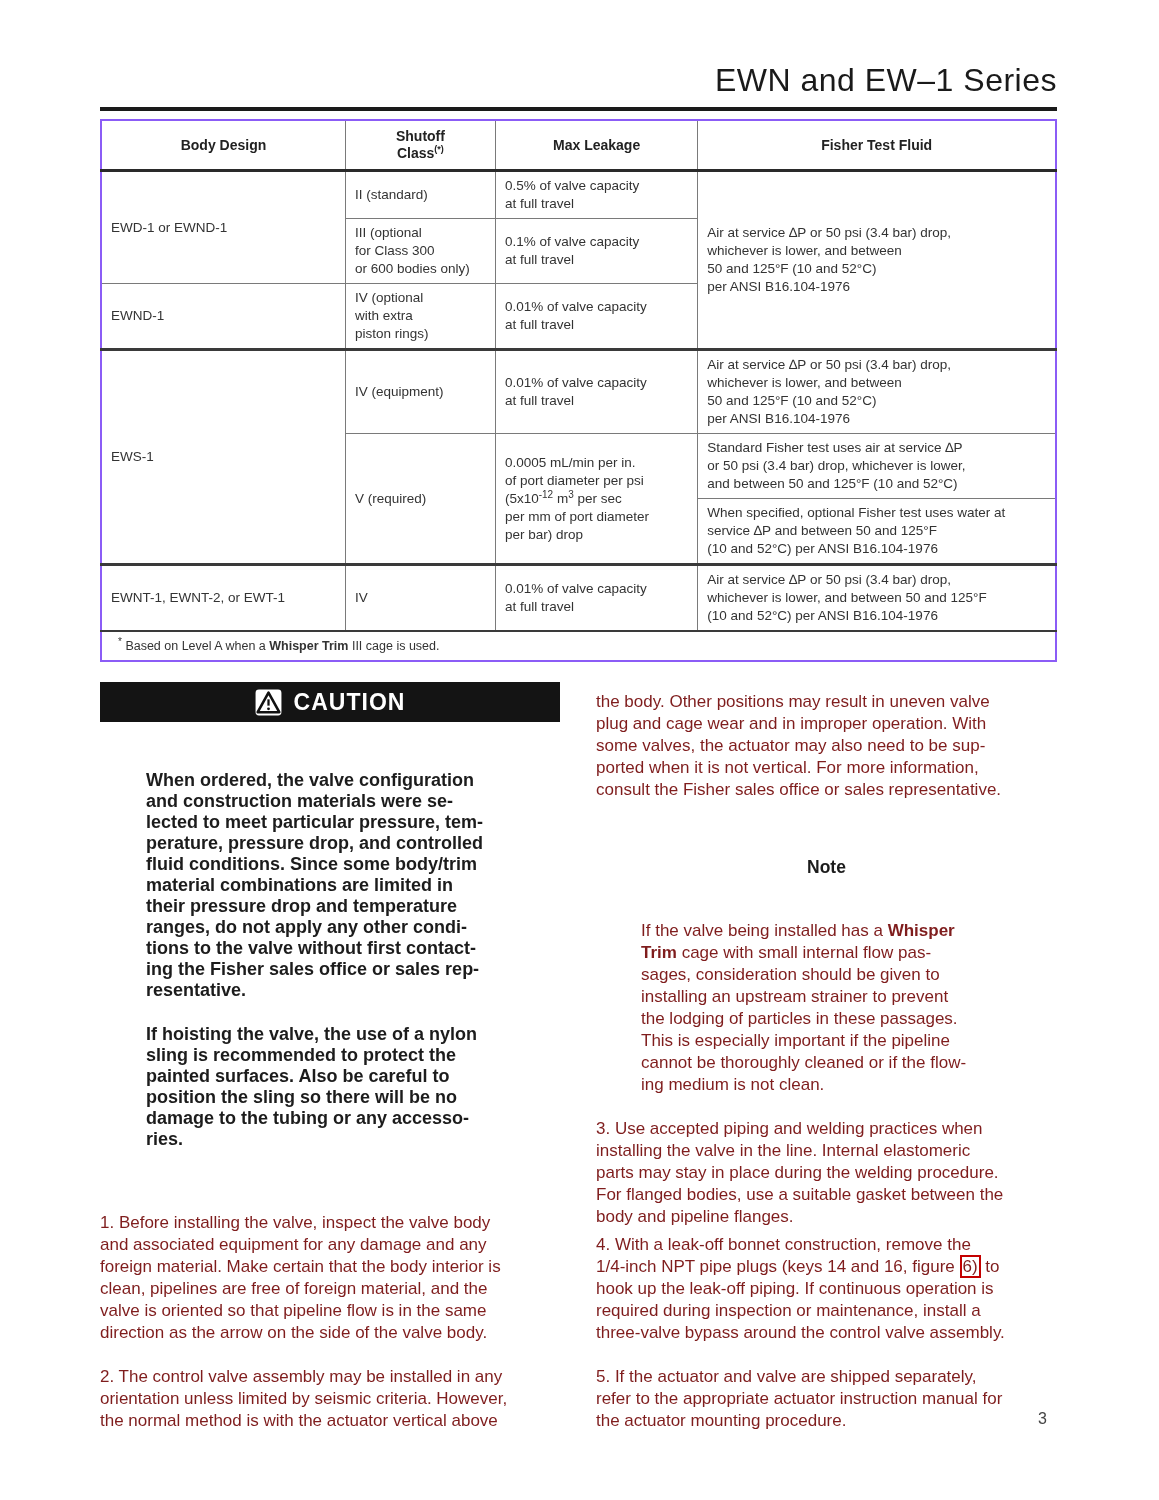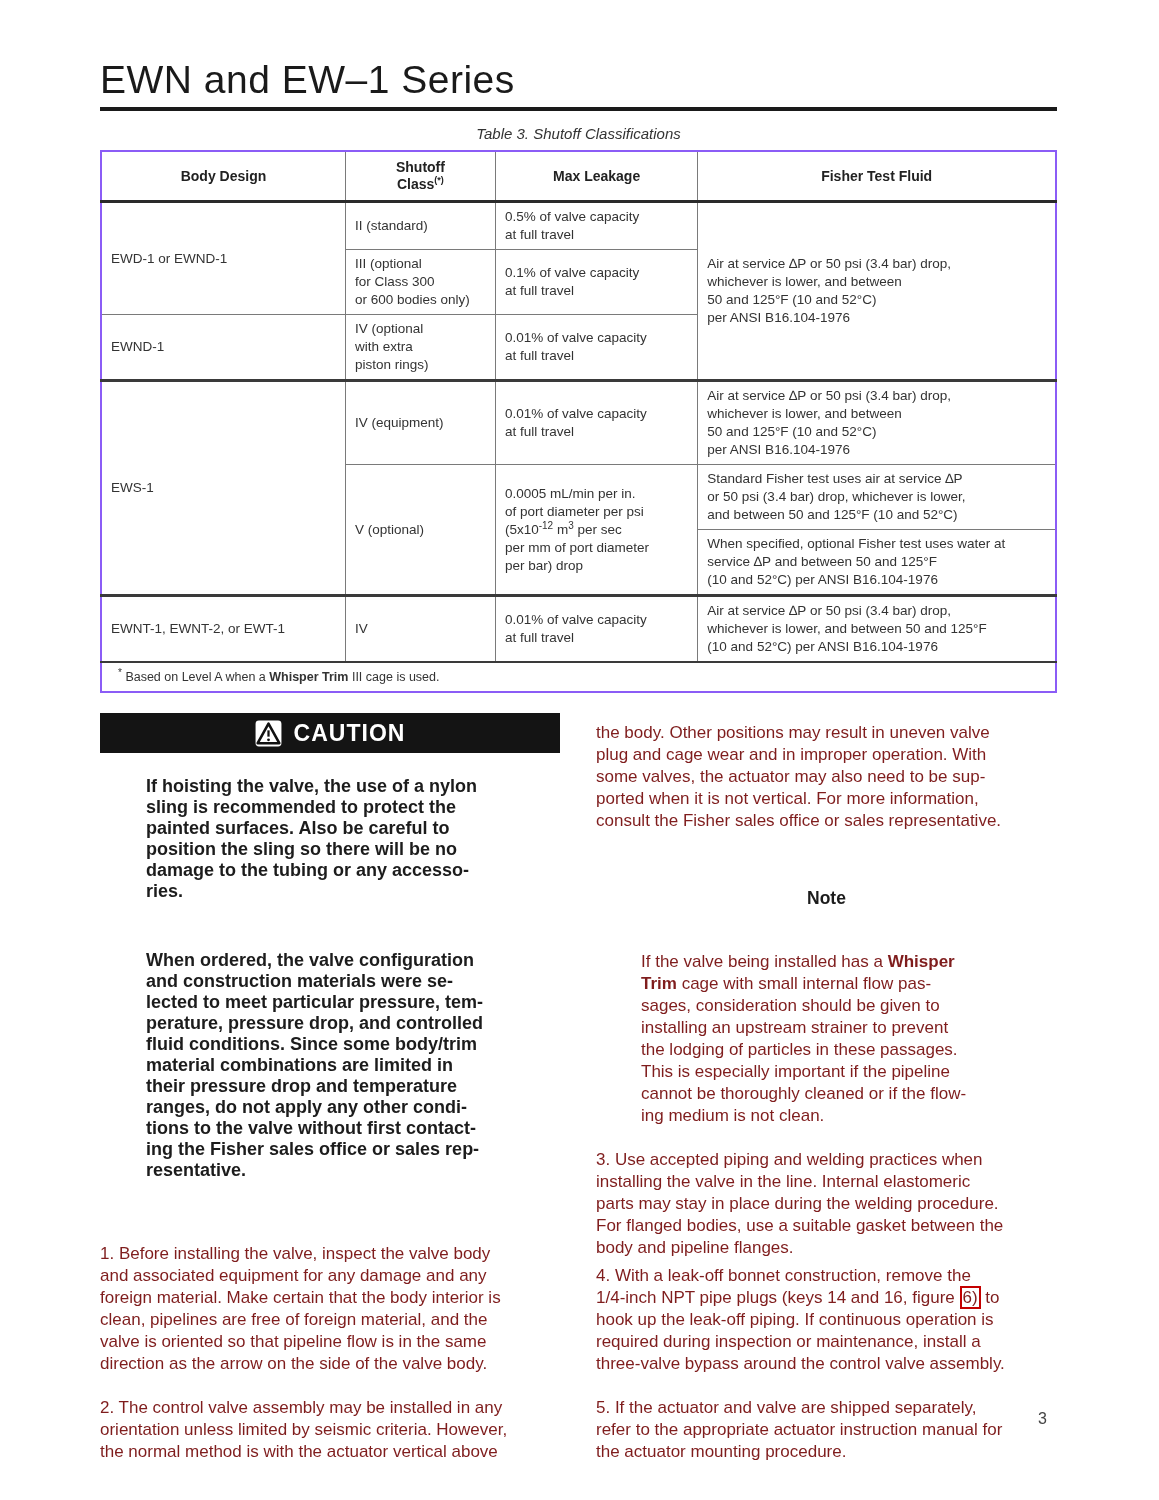--- a/index.html
+++ b/index.html
@@ -4,21 +4,21 @@
 <style>
   html,body{margin:0;padding:0;background:#e8e8e8;}
   .page{
     width:1159px;height:1500px;background:#ffffff;position:relative;
     font-family:"Liberation Sans","DejaVu Sans",sans-serif;color:#2e2e2e;
     margin:0 auto;overflow:hidden;
   }
   .content{position:absolute;left:100px;top:0;width:957px;}
 
   
-  .title-row{margin-top:58px;text-align:left;font-size:39px;line-height:44px;
+  .title-row{margin-top:58px;text-align:right;font-size:32px;line-height:44px;
     color:#1a1a1a;letter-spacing:0.5px;}
   .header-rule{margin-top:5px;height:4px;background:#1a1a1a;}
 
   
   .table-caption{margin-top:14px;text-align:center;font-style:italic;
     font-size:15px;color:#333;}
   table.shutoff{border-collapse:collapse;width:100%;margin-top:8px;
     font-size:13.5px;line-height:18px;color:#333;border:2px solid #8b5cf6;}
   table.shutoff th,table.shutoff td{border:1px solid #7a7a7a;
     padding:5px 9px;vertical-align:middle;text-align:left;}
@@ -60,21 +60,20 @@
 </style>
 </head>
 <body>
 
 <div class="page">
   <div class="content">
 
     <div class="title-row">EWN and EW–1 Series</div>
     <div class="header-rule"></div>
 
-    <div class="table-caption">Table 3. Shutoff Classifications</div>
 
     <table class="shutoff">
       <colgroup>
         <col style="width:25.6%">
           <col style="width:15.7%">
         <col style="width:21.2%">
           <col style="width:37.5%">
       </colgroup>
       <thead>
         <tr>
@@ -114,21 +113,21 @@
           <td rowspan="3">EWS-1</td>
           <td class="pre">IV (equipment)</td>
           <td class="pre">0.01% of valve capacity
 at full travel</td>
           <td class="pre">Air at service ∆P or 50 psi (3.4 bar) drop,
 whichever is lower, and between
 50 and 125°F (10 and 52°C)
 per ANSI B16.104-1976</td>
         </tr>
         <tr>
-          <td rowspan="2" class="pre">V (optional)</td>
+          <td rowspan="2" class="pre">V (required)</td>
           <td rowspan="2" class="pre"><span>0.0005 mL/min per in.
 of port diameter per psi
 (5x10</span><sup>-12</sup><span> m</span><sup>3</sup><span> per sec
 per mm of port diameter
 per bar) drop</span></td>
           <td class="pre">Standard Fisher test uses air at service ∆P
 or 50 psi (3.4 bar) drop, whichever is lower,
 and between 50 and 125°F (10 and 52°C)</td>
         </tr>
         <tr>
@@ -159,39 +158,39 @@
             <svg width="27" height="27" viewBox="0 0 24 24" aria-hidden="true">
               <rect x="0.5" y="0.5" width="23" height="23" rx="3" fill="#ffffff"></rect>
               <path d="M12 3.2 L21.6 20.6 L2.4 20.6 Z" fill="#ffffff" stroke="#111111" stroke-width="2.3" stroke-linejoin="round"></path>
               <rect x="11" y="9.2" width="2" height="5.6" fill="#111111"></rect>
               <circle cx="12" cy="17.6" r="1.25" fill="#111111"></circle>
             </svg>
           </span>
           <span class="caution-label">CAUTION</span>
         </div>
 
-        <div class="bold-para second pre">If hoisting the valve, the use of a nylon
-sling is recommended to protect the
-painted surfaces.  Also be careful to
-position the sling so there will be no
-damage to the tubing or any accesso-
-ries.</div>
-
         <div class="bold-para pre">When ordered, the valve configuration
 and construction materials were se-
 lected to meet particular pressure, tem-
 perature, pressure drop, and controlled
 fluid conditions. Since some body/trim
 material combinations are limited in
 their pressure drop and temperature
 ranges, do not apply any other condi-
 tions to the valve without first contact-
 ing the Fisher sales office or sales rep-
 resentative.</div>
 
+        <div class="bold-para second pre">If hoisting the valve, the use of a nylon
+sling is recommended to protect the
+painted surfaces.  Also be careful to
+position the sling so there will be no
+damage to the tubing or any accesso-
+ries.</div>
+
         <div class="body-text num-item first-left pre">1.  Before installing the valve, inspect the valve body
 and associated equipment for any damage and any
 foreign material. Make certain that the body interior is
 clean, pipelines are free of foreign material, and the
 valve is oriented so that pipeline flow is in the same
 direction as the arrow on the side of the valve body.</div>
 
         <div class="body-text num-item pre">2.  The control valve assembly may be installed in any
 orientation unless limited by seismic criteria. However,
 the normal method is with the actuator vertical above</div>

